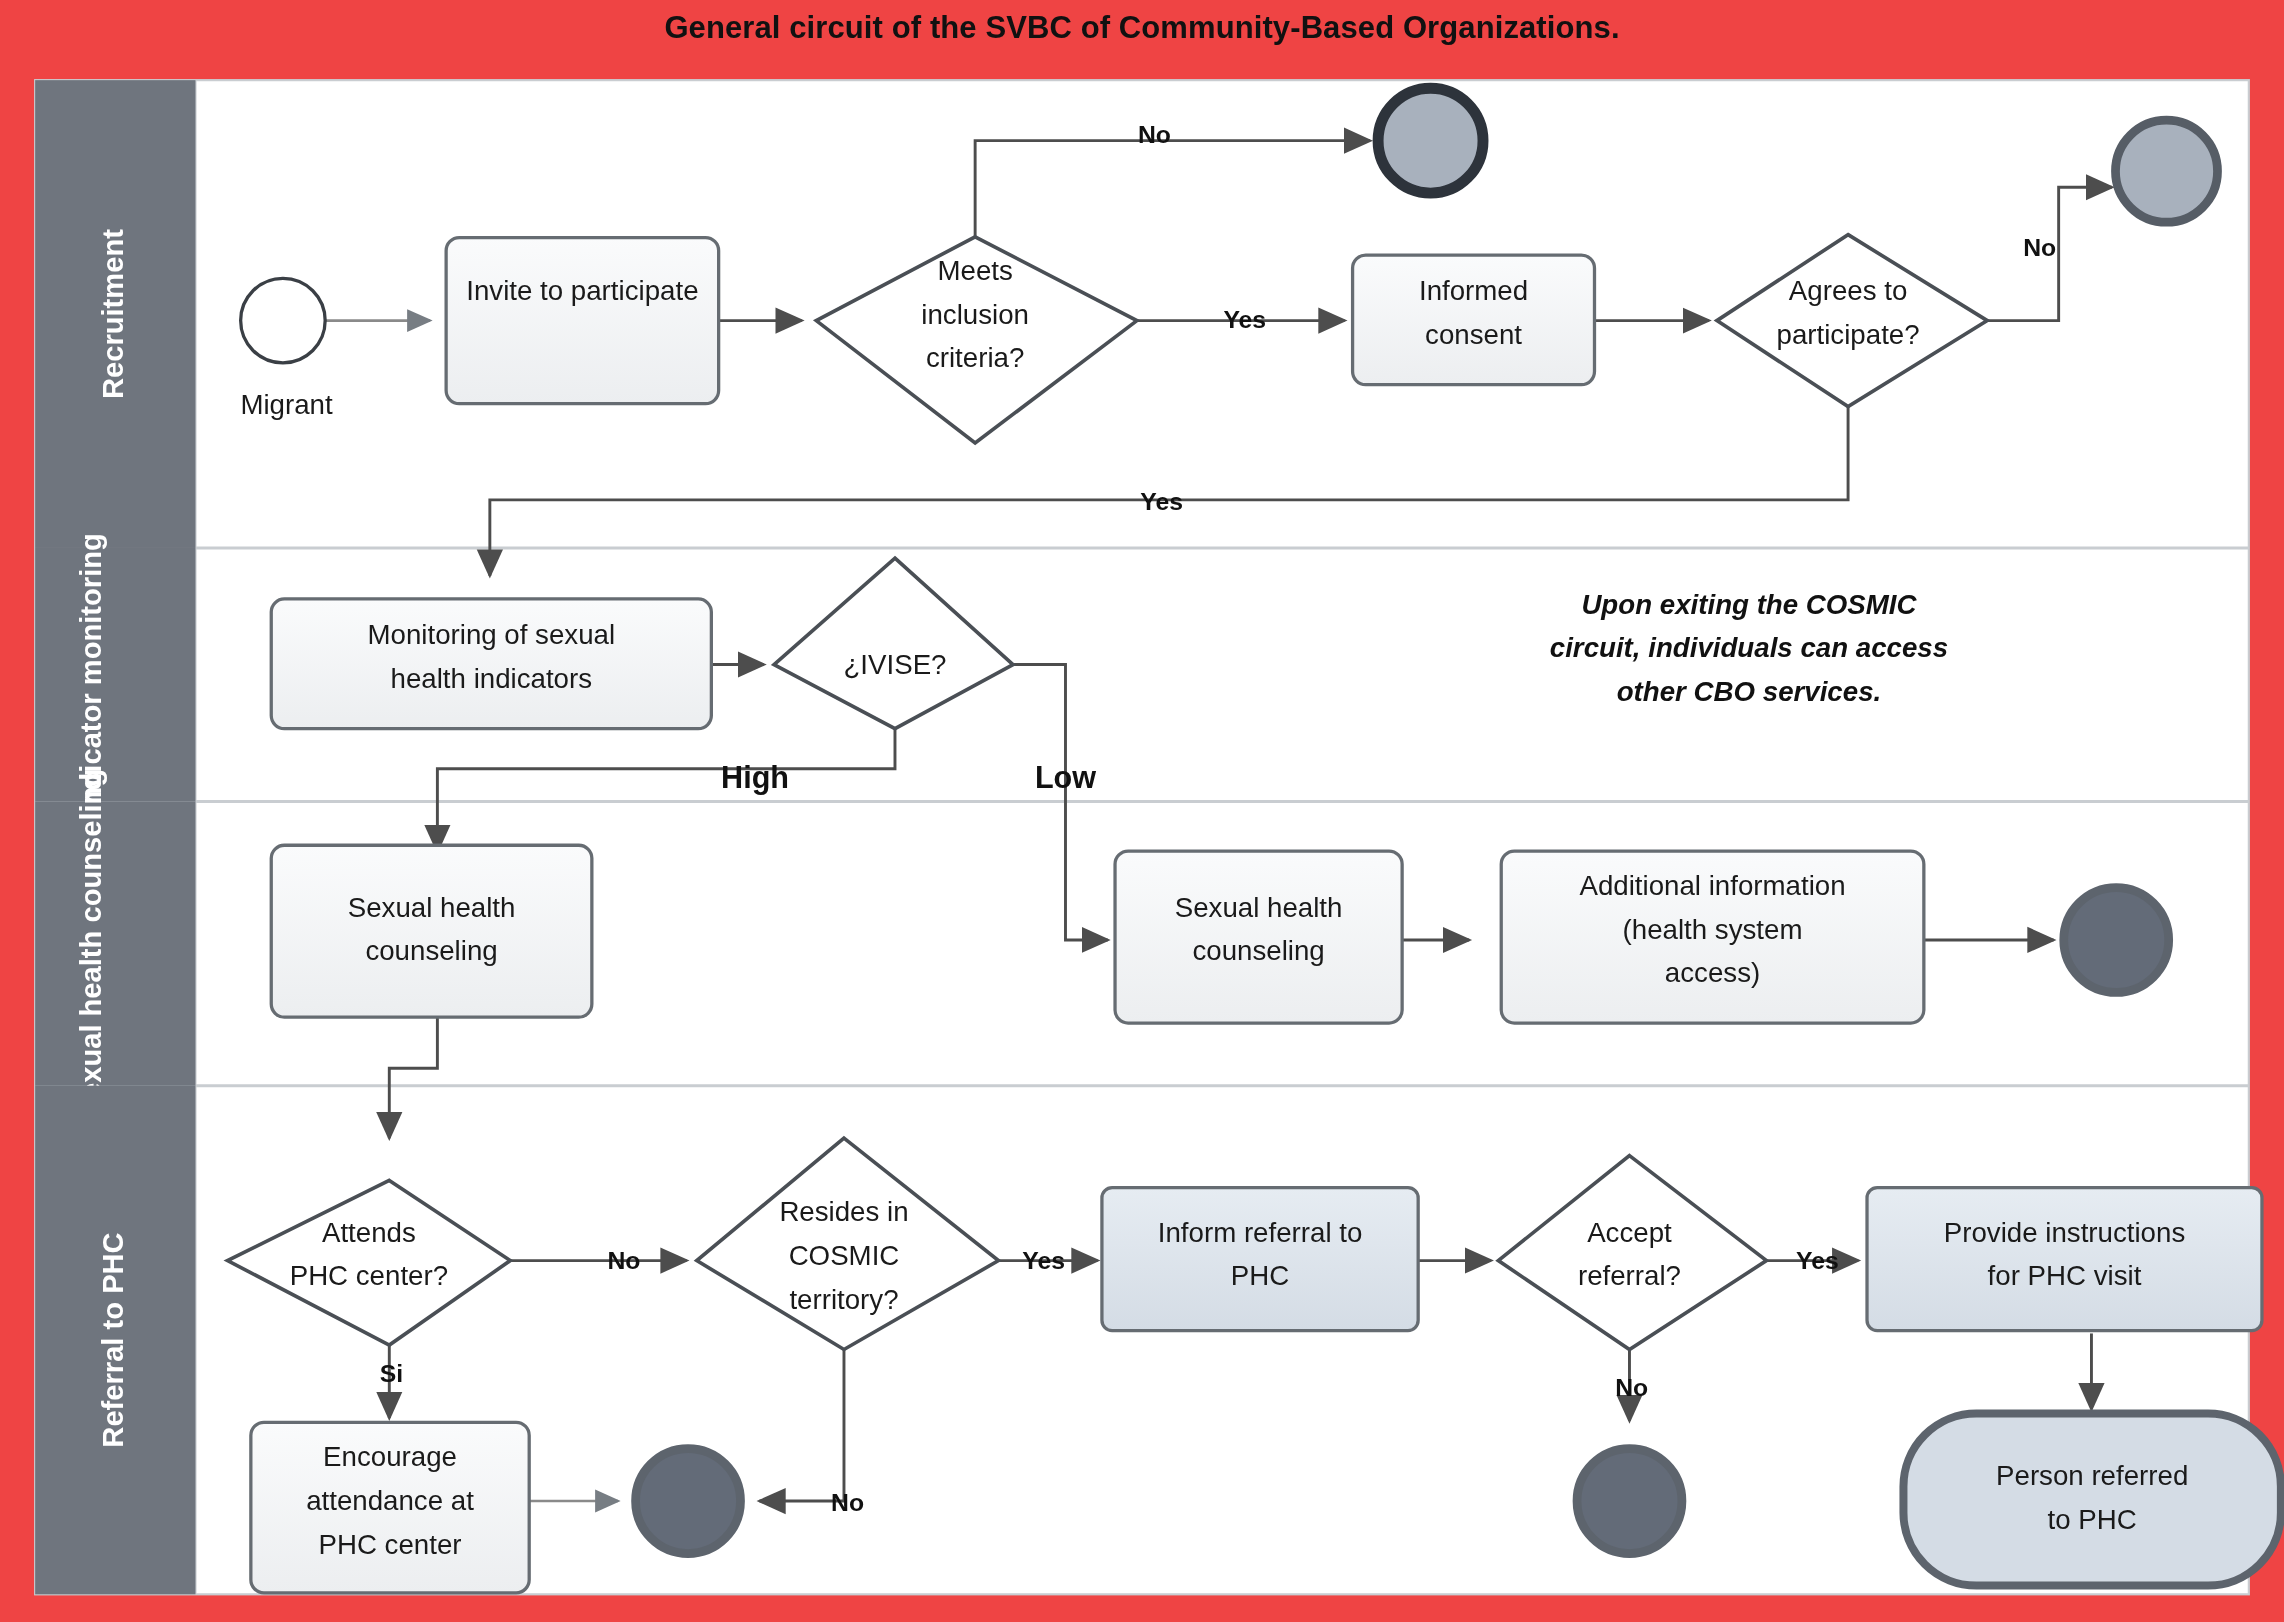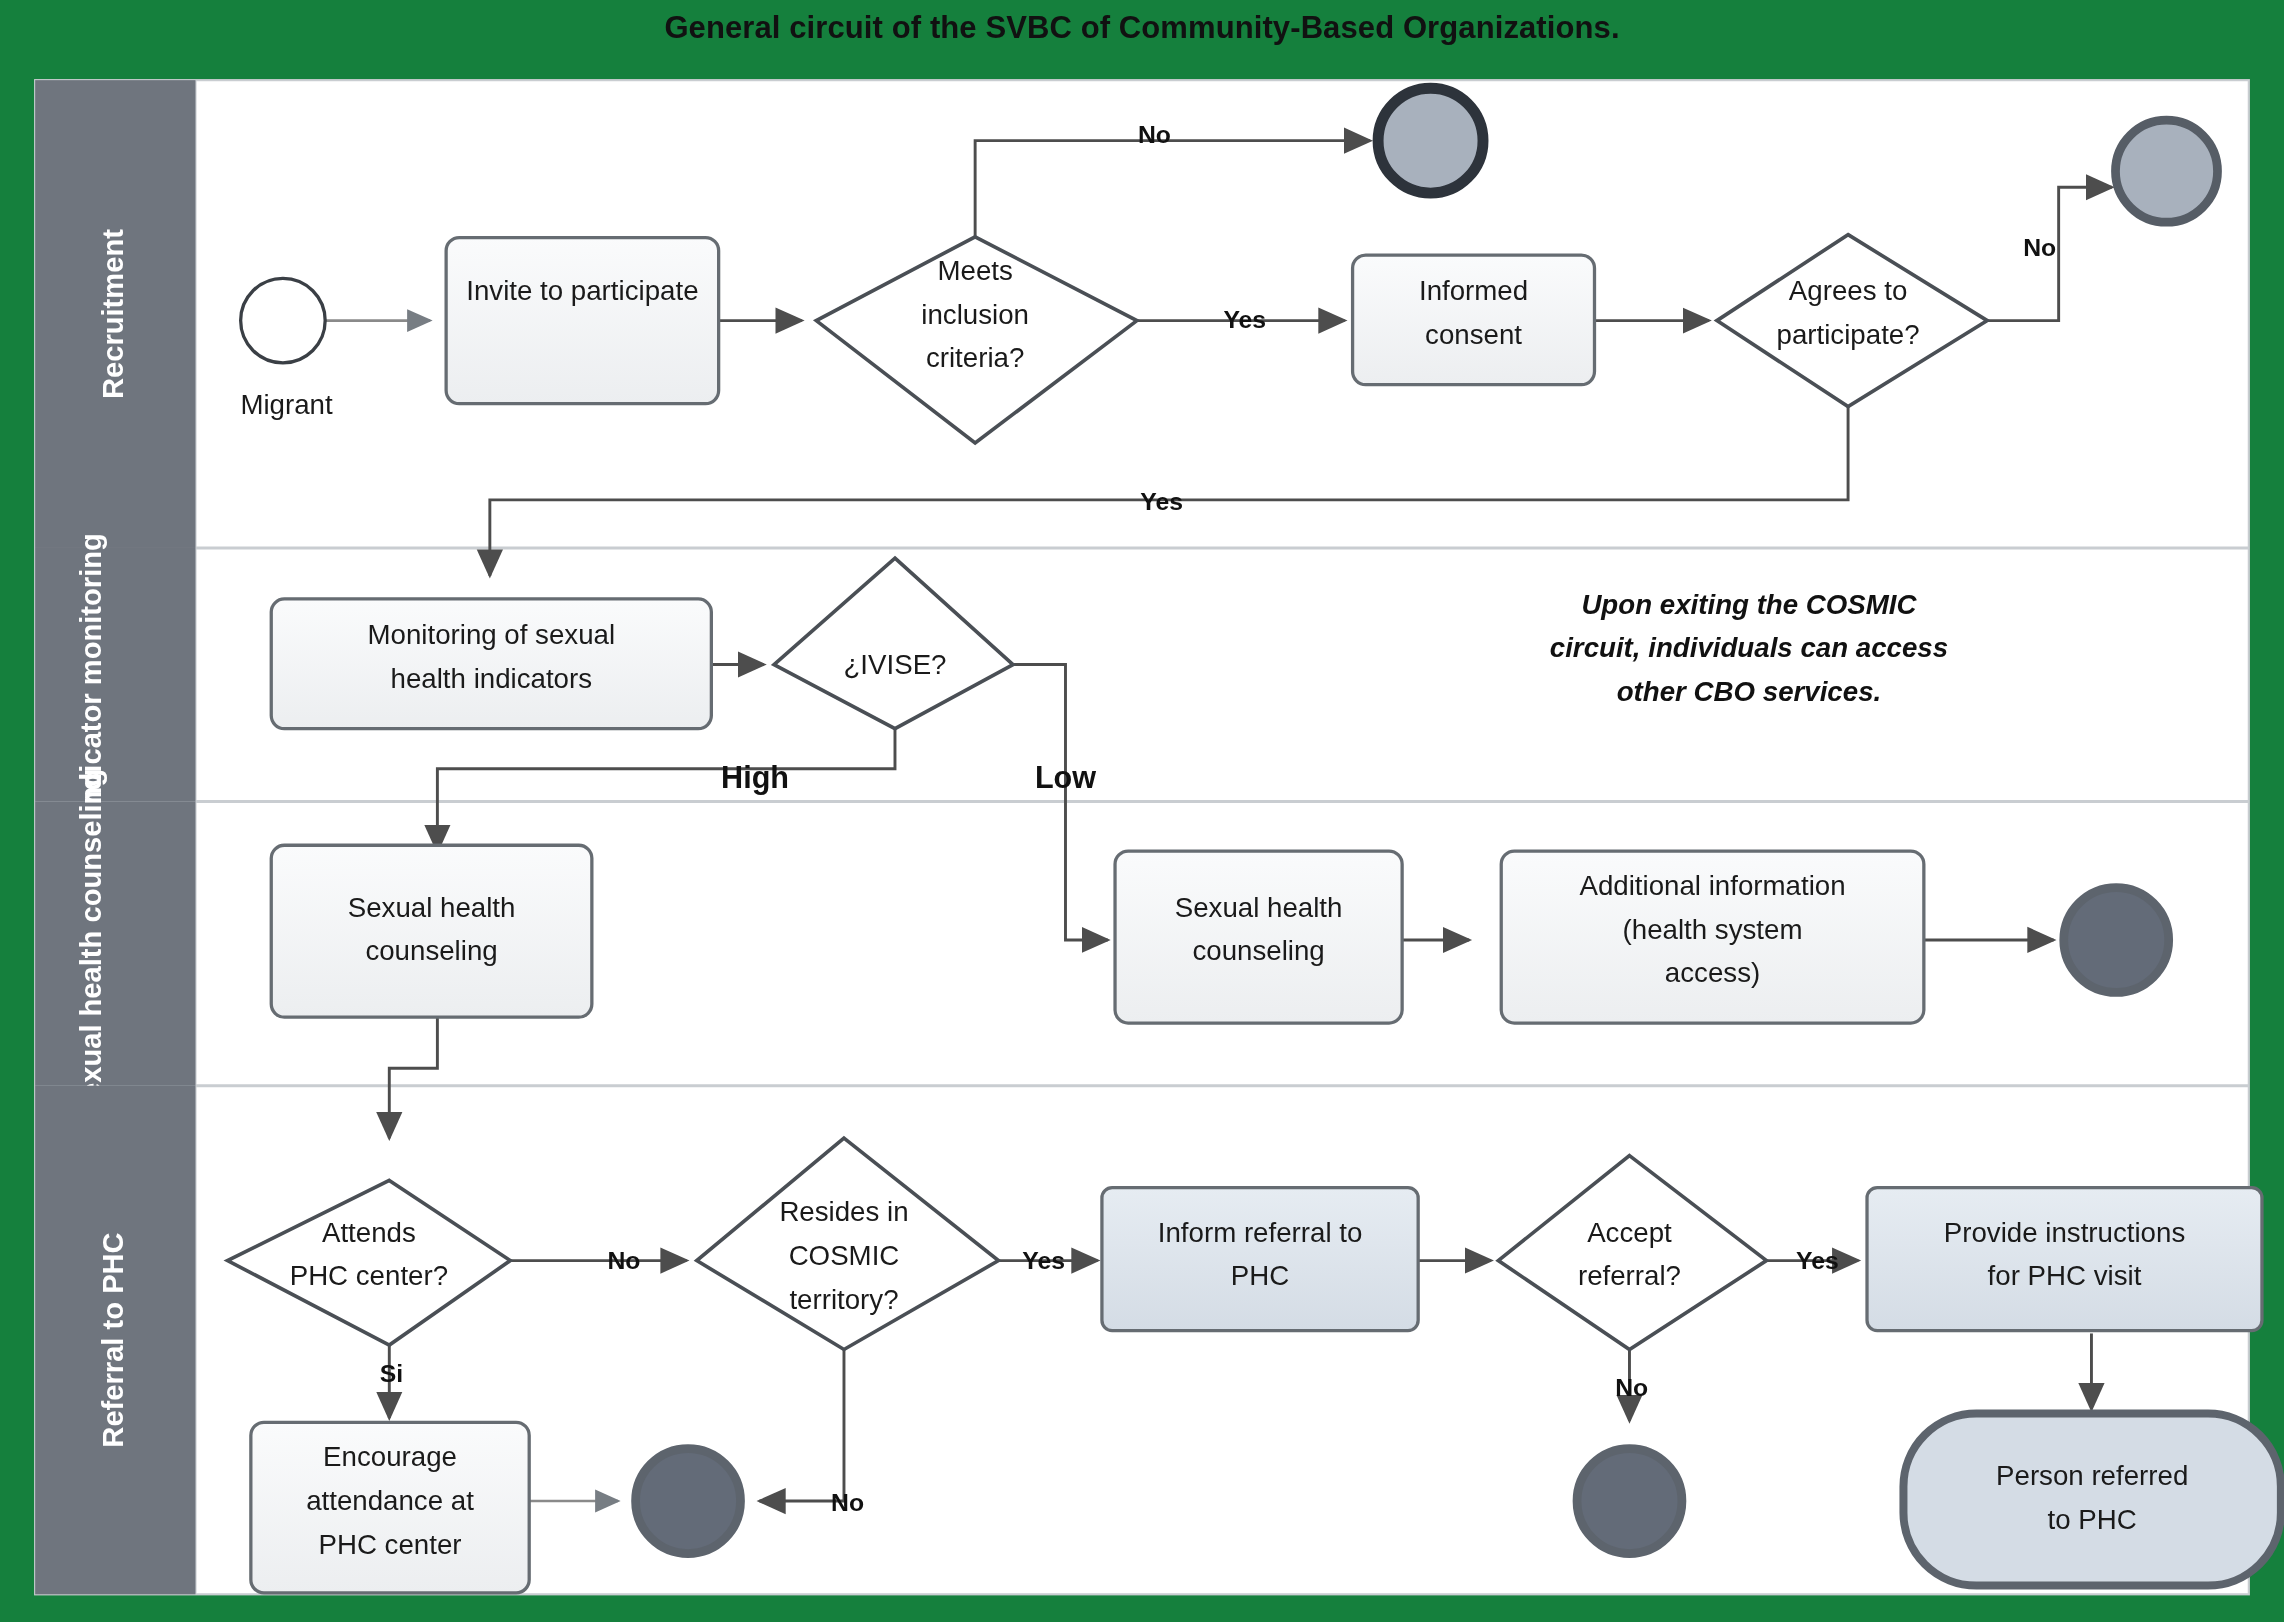--- a/index.html
+++ b/index.html
@@ -1,17 +1,17 @@
 <!DOCTYPE html>
 <html style="font-size:11.7px"><head>
 <meta charset="utf-8">
 <style>
   html,body{margin:0;padding:0;background:#ffffff;}
   body{font-family:"Liberation Sans",sans-serif;}
-  #root{position:relative;width:2284px;height:1622px;background:#15803d;overflow:hidden;}
+  #root{position:relative;width:2284px;height:1622px;background:#ef4444;overflow:hidden;}
   #title{
     position:absolute;top:10.2px;left:0;width:2284px;text-align:center;
     font-size:31px;font-weight:bold;color:#111;letter-spacing:0.1px;
   }
   svg{position:absolute;top:0;left:0;}
   .lane-label{
     fill:#ffffff;font-size:40px;font-weight:bold;font-family:"Liberation Sans",sans-serif;
     text-anchor:middle;dominant-baseline:middle;
   }
   .node-text{

